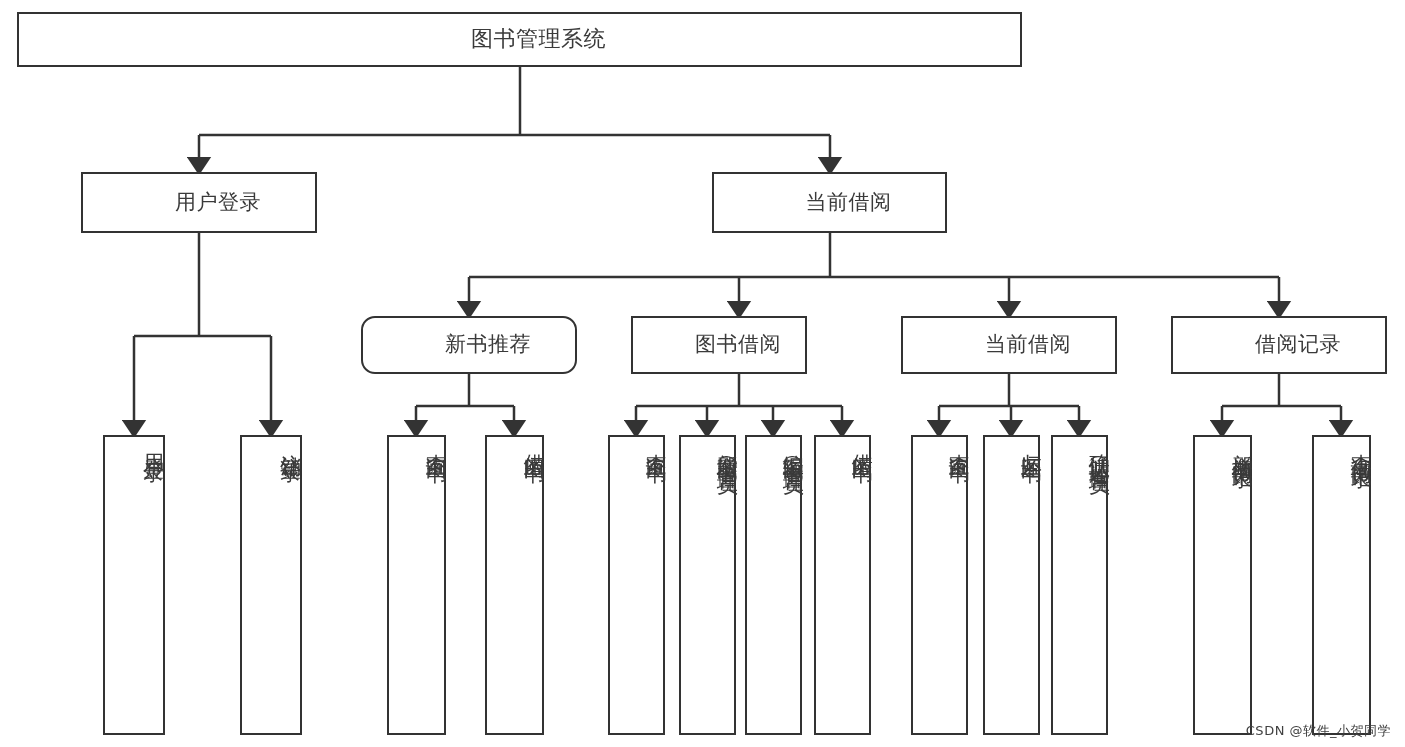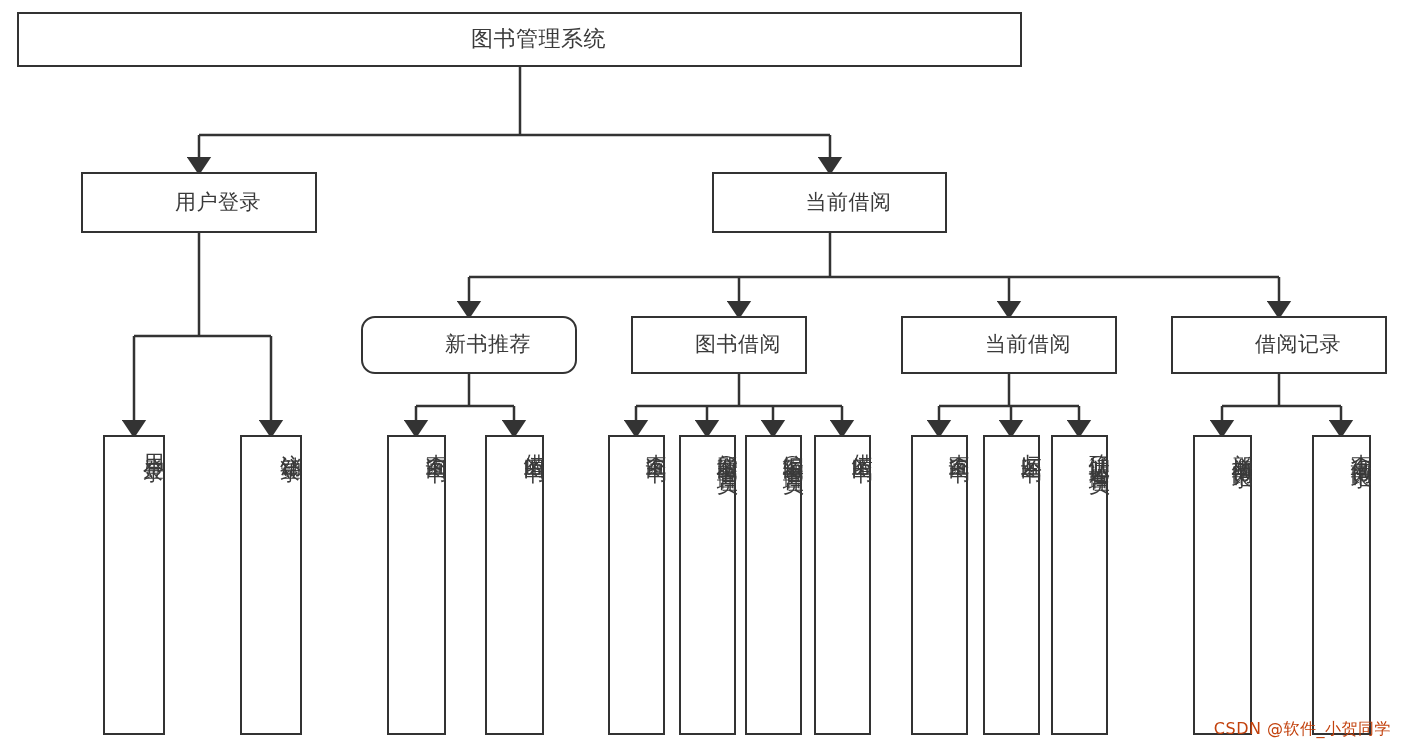--- a/index.html
+++ b/index.html
@@ -55,22 +55,22 @@
     text-orientation: upright;
     font-size: 21px;
     letter-spacing: 3px;
     margin: 0 auto;
   }
   .node.root .label { font-size: 22px; }
   #watermark {
     position: absolute;
     right: 14px;
     bottom: 7px;
-    font-size: 16px;
-    color: #c2410c;
+    font-size: 13px;
+    color: #404040;
     letter-spacing: 0.5px;
     white-space: nowrap;
     font-family: "DejaVu Sans", "Liberation Sans", sans-serif;
   }
 </style>
 </head>
 <body>
 
 <div id="diagram-root">
 

